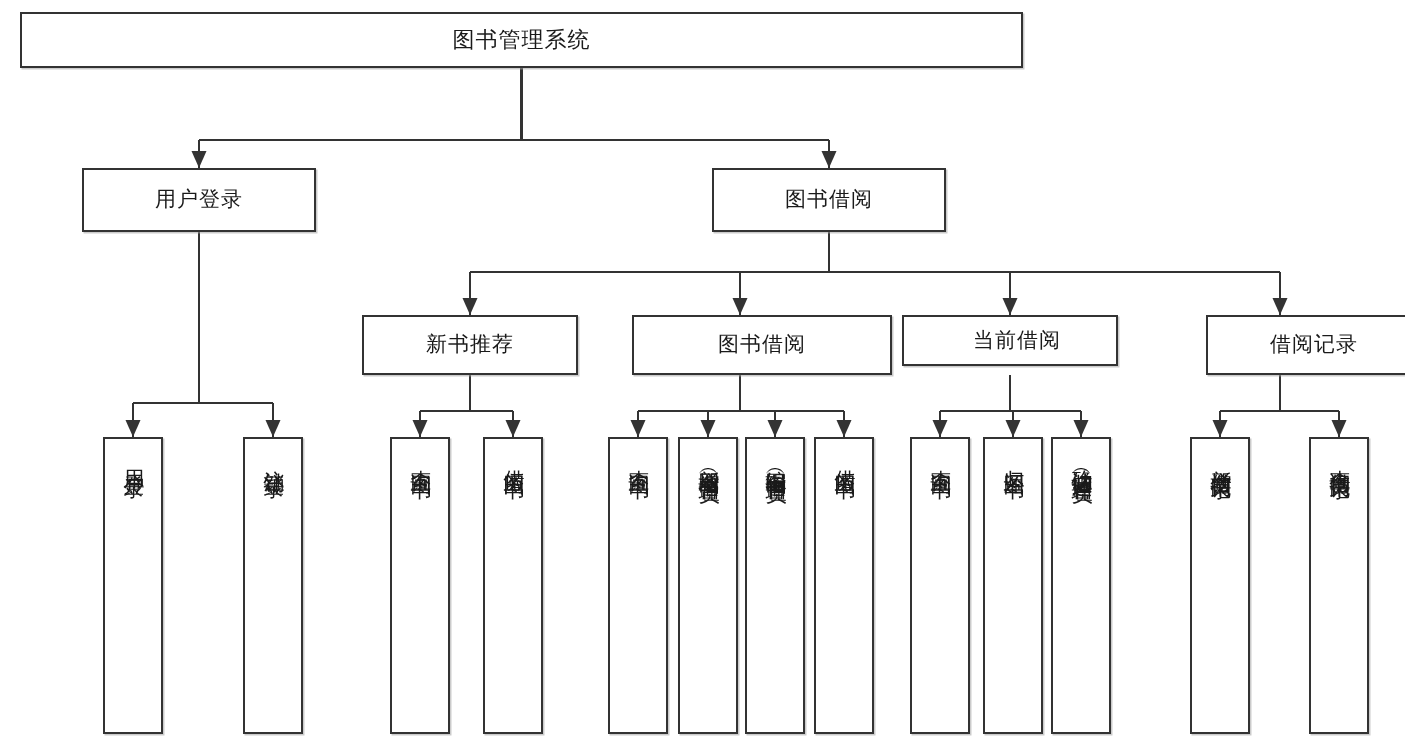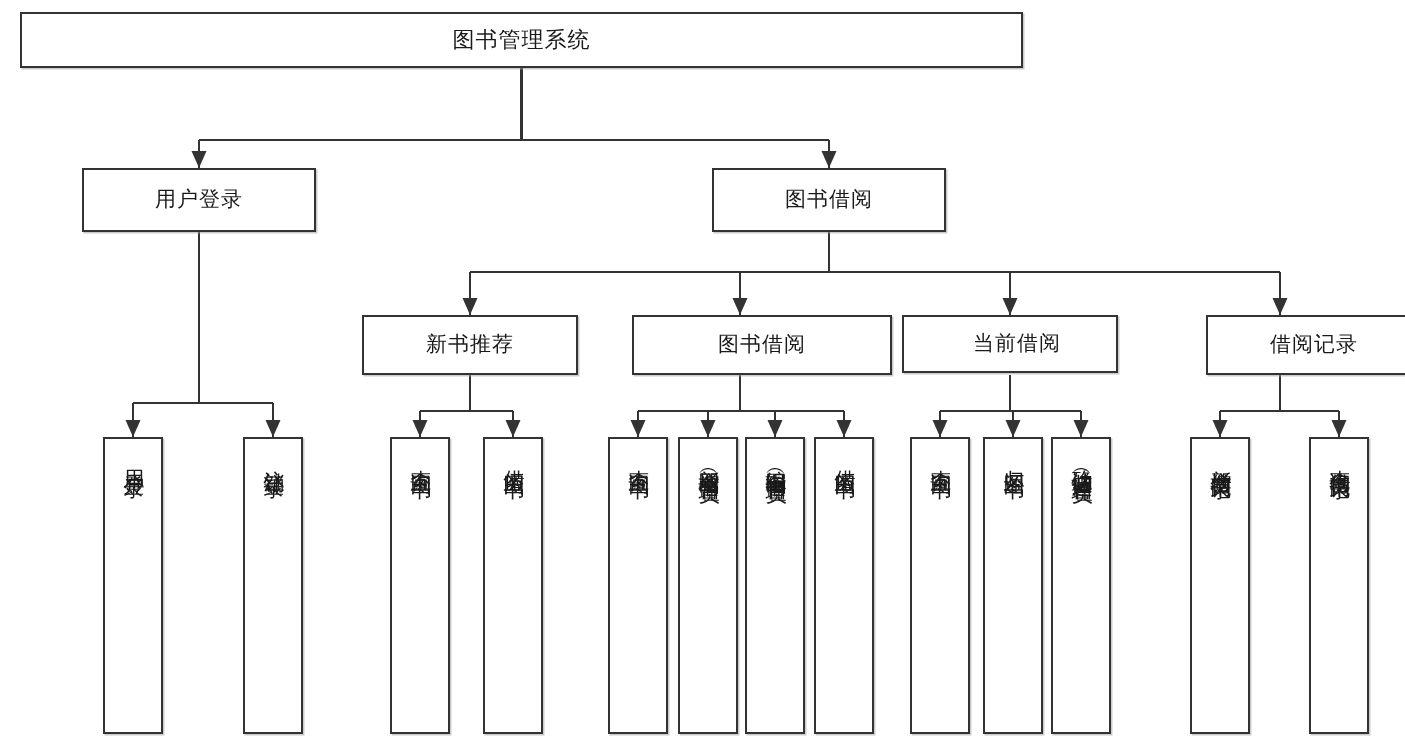--- a/index.html
+++ b/index.html
@@ -141,21 +141,21 @@
       </div>
       <div class="node " style="left: 712px; top: 168px; width: 234px; height: 64px;">
         <span class="node-h">图书借阅</span>
       </div>
       <div class="node " style="left: 362px; top: 315px; width: 216px; height: 60px;">
         <span class="node-h">新书推荐</span>
       </div>
       <div class="node " style="left: 632px; top: 315px; width: 260px; height: 60px;">
         <span class="node-h">图书借阅</span>
       </div>
-      <div class="node " style="left: 902px; top: 315px; width: 216px; height: 58px; padding-left: 14px;">
+      <div class="node " style="left: 902px; top: 315px; width: 216px; height: 51px; padding-left: 14px;">
         <span class="node-h">当前借阅</span>
       </div>
       <div class="node " style="left: 1172px; top: 315px; width: 216px; height: 60px; margin-left: 34px;">
         <span class="node-h">借阅记录</span>
       </div>
       <div class="node node-leaf" style="left: 103px; top: 437px; width: 60px; height: 297px;">
         <span class="node-v">用户登录</span>
       </div>
       <div class="node node-leaf" style="left: 243px; top: 437px; width: 60px; height: 297px;">
         <span class="node-v">注销登录</span>

